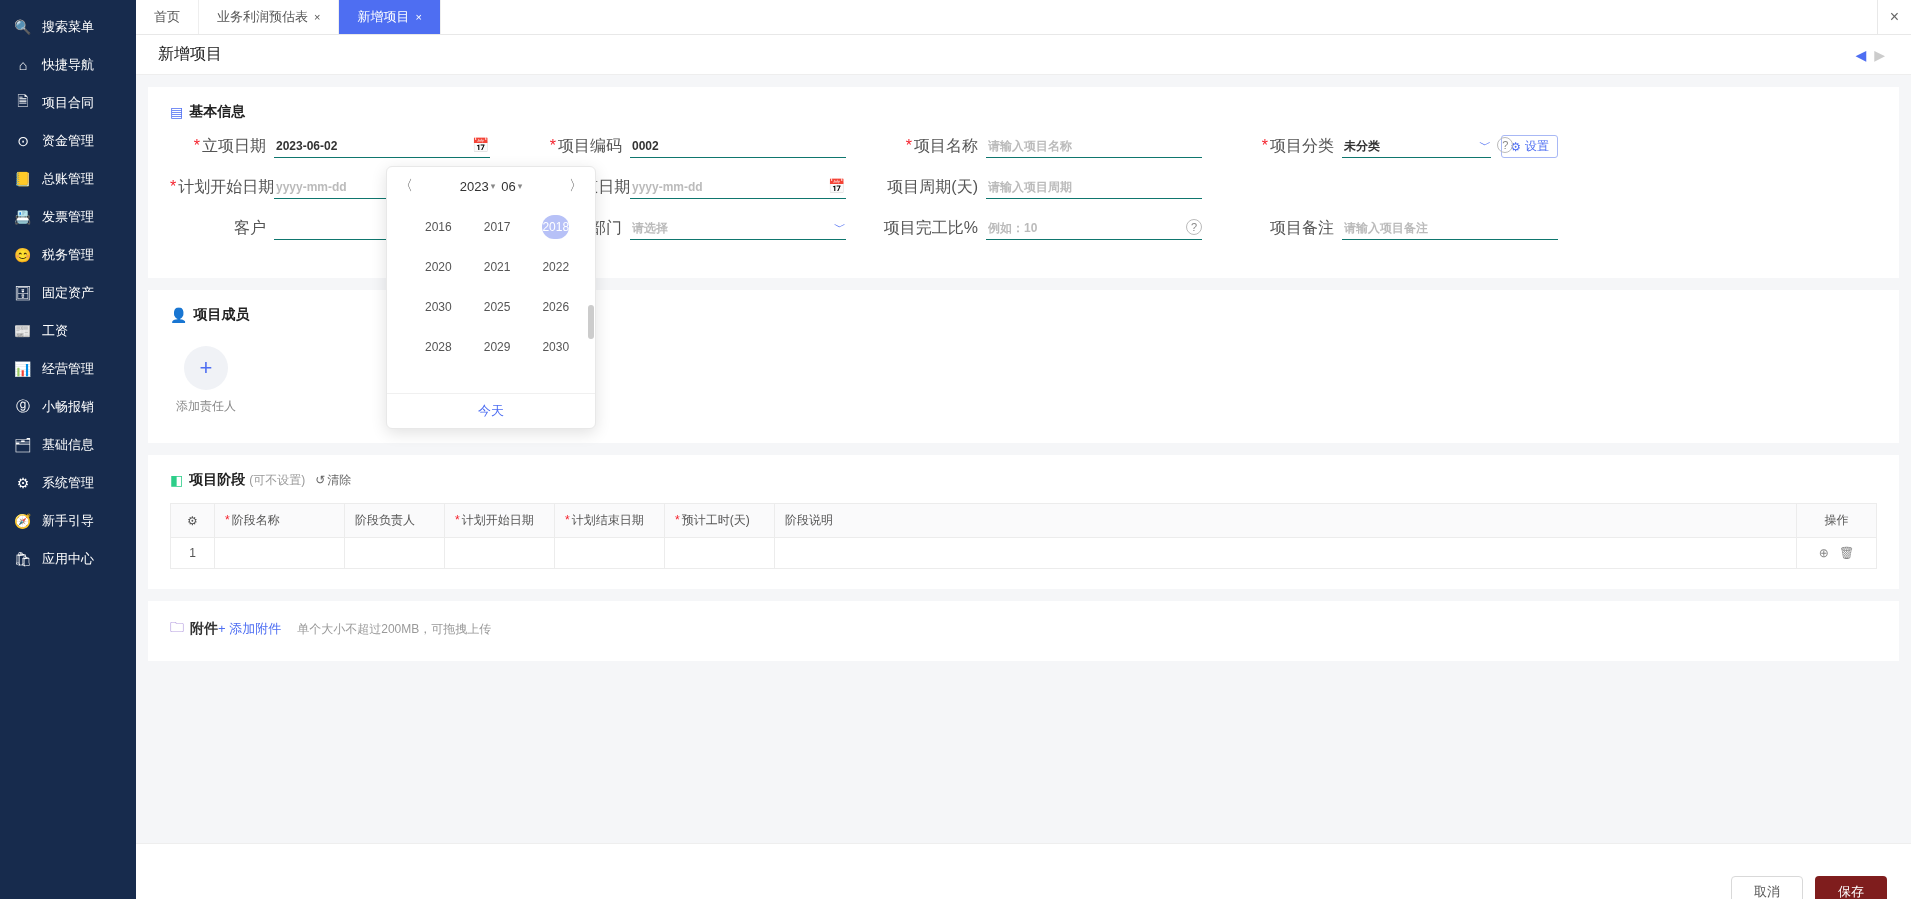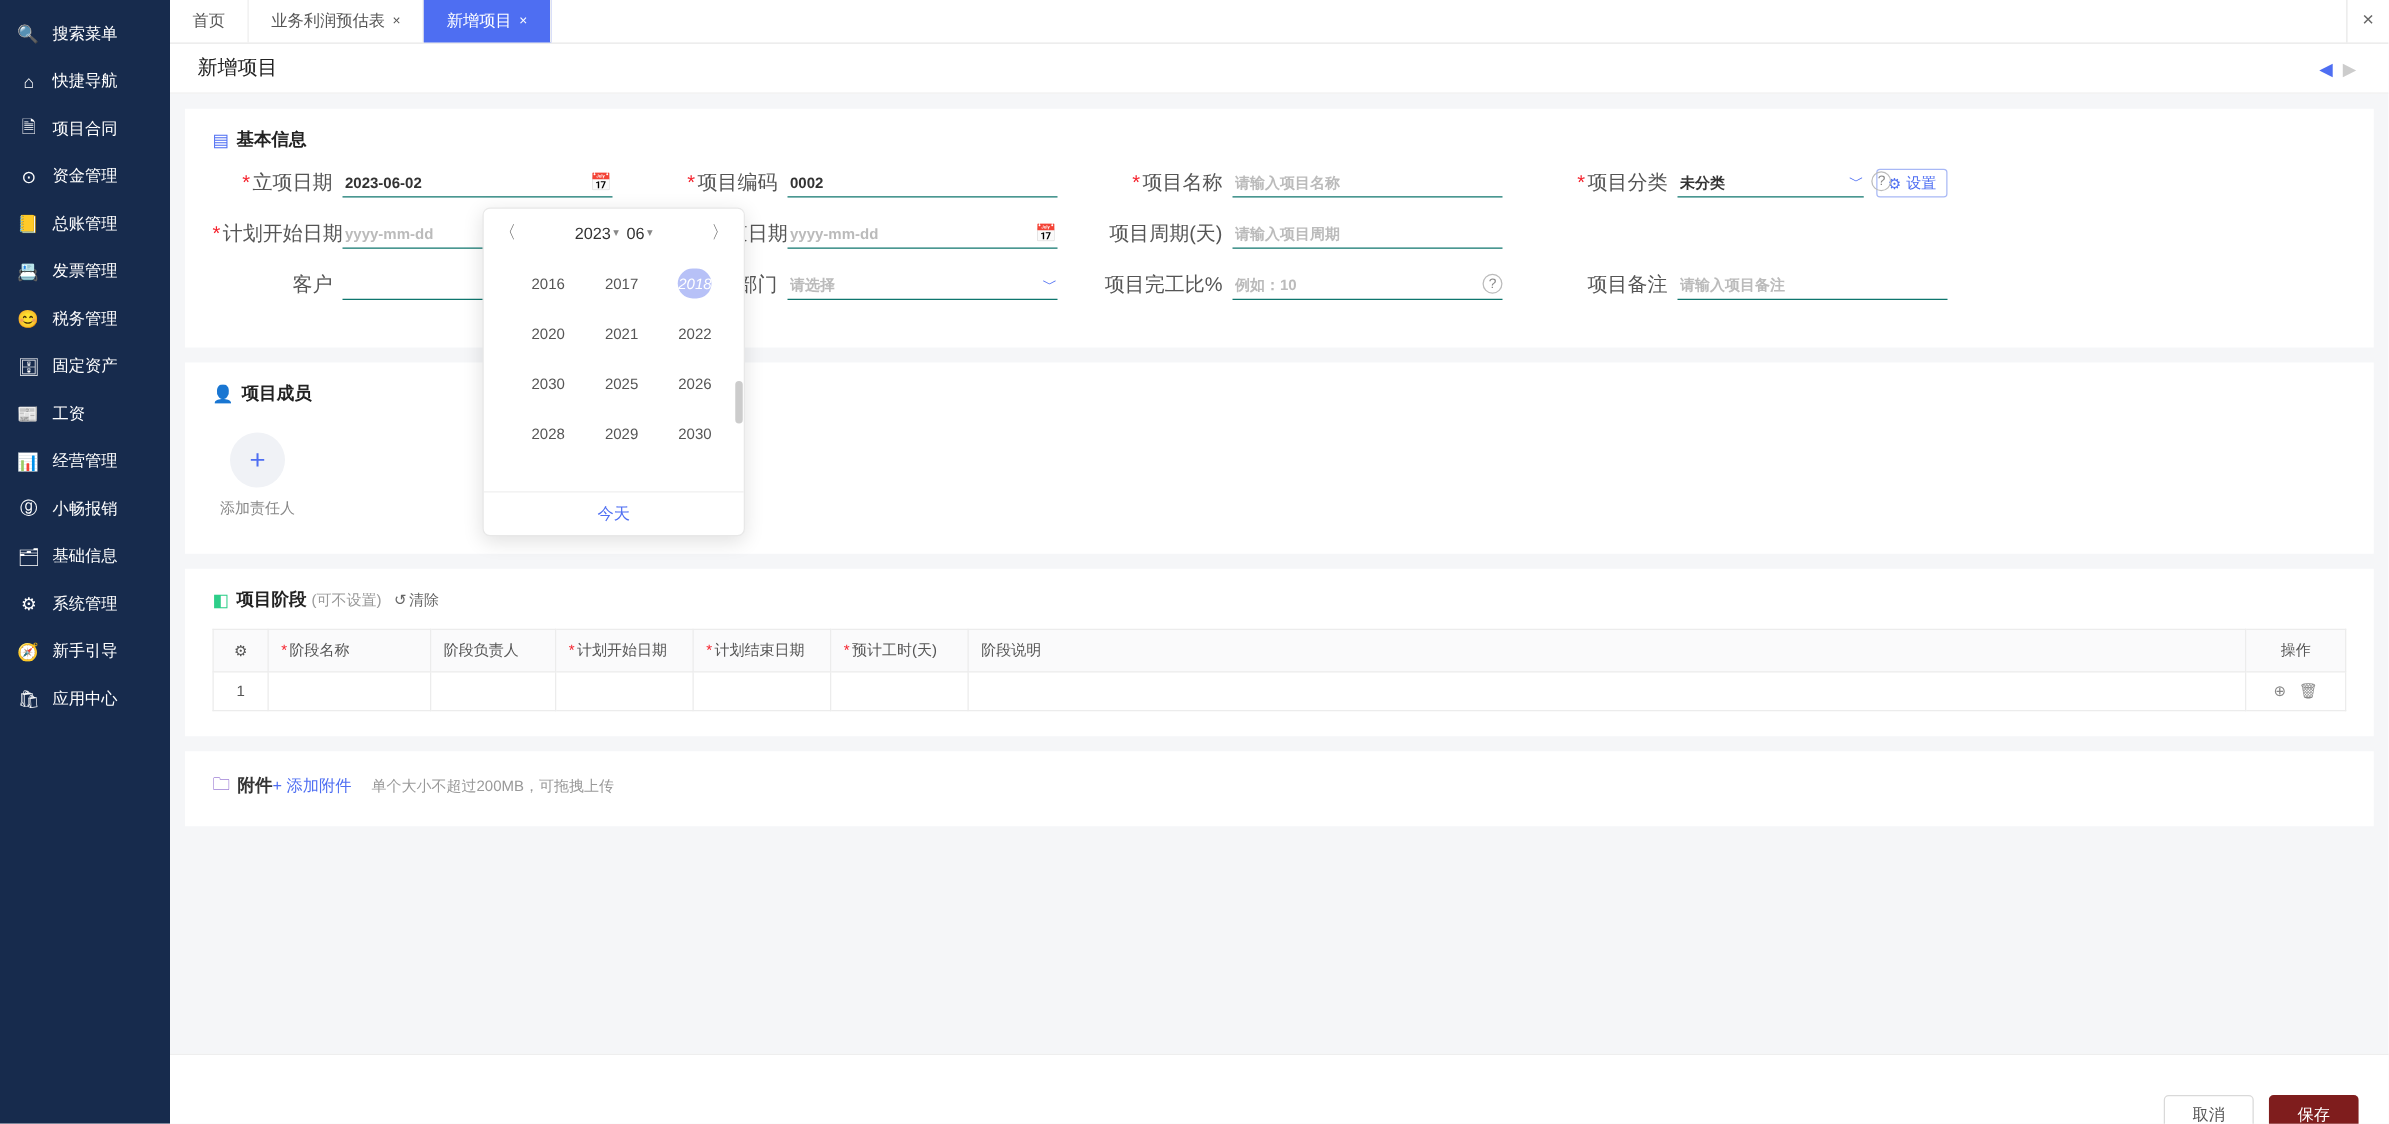--- a/index.html
+++ b/index.html
@@ -82,21 +82,21 @@
   
   .datepicker { position:absolute; top:166px; left:250px; width:210px; background:#fff; border:1px solid #e8e8e8; border-radius:6px; box-shadow:0 4px 16px rgba(0,0,0,0.12); z-index:50; }
   .dp-head { display:flex; align-items:center; justify-content:space-between; padding:10px 12px; }
   .dp-head .nav { color:#666; cursor:pointer; font-size:14px; }
   .dp-head .ym { color:#333; font-size:13px; display:flex; gap:6px; }
   .dp-head .ym span { cursor:pointer; display:inline-flex; align-items:center; }
   .dp-head .ym .dd { font-size:9px; margin-left:2px; color:#888; }
   .dp-body { height:188px; overflow-y:auto; padding:4px 6px 8px; position:relative; }
   .dp-grid { display:grid; grid-template-columns: repeat(4, 1fr); gap:16px 6px; padding:6px 6px 10px; }
   .dp-year { text-align:center; font-size:12px; color:#555; padding:5px 0; border-radius:12px; cursor:pointer;margin-left:26px; }
-  .dp-year.hl { background:#b7c1f7; color:#fff;font-style:italic; }
+  .dp-year.hl { background:#b7c1f7; color:#fff; }
   .dp-year.sel { background:#4e6ef2; color:#fff; }
   .dp-foot { border-top:1px solid #f0f0f0; text-align:center; padding:8px 0; color:#4e6ef2; font-size:13px; cursor:pointer; }
   .dp-scroll-thumb { position:absolute; right:1px; top:100px; width:6px; height:34px; background:#ccc; border-radius:3px; }
 </style>
 </head>
 <body>
 
 <div class="app">
 
   <div class="sidebar">

